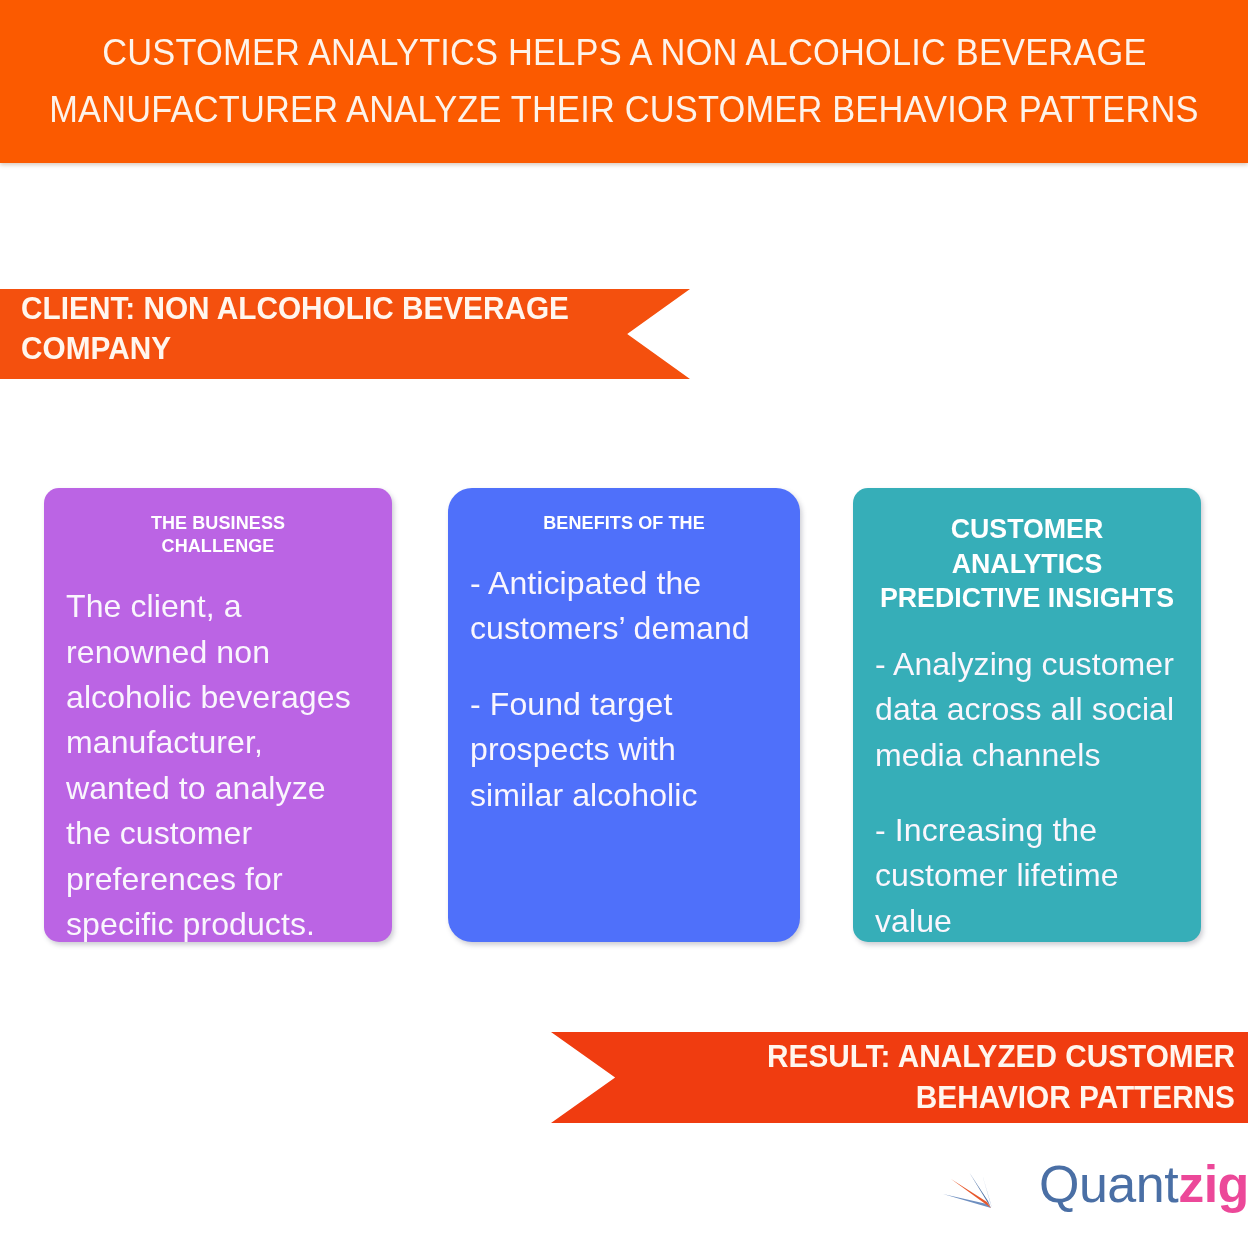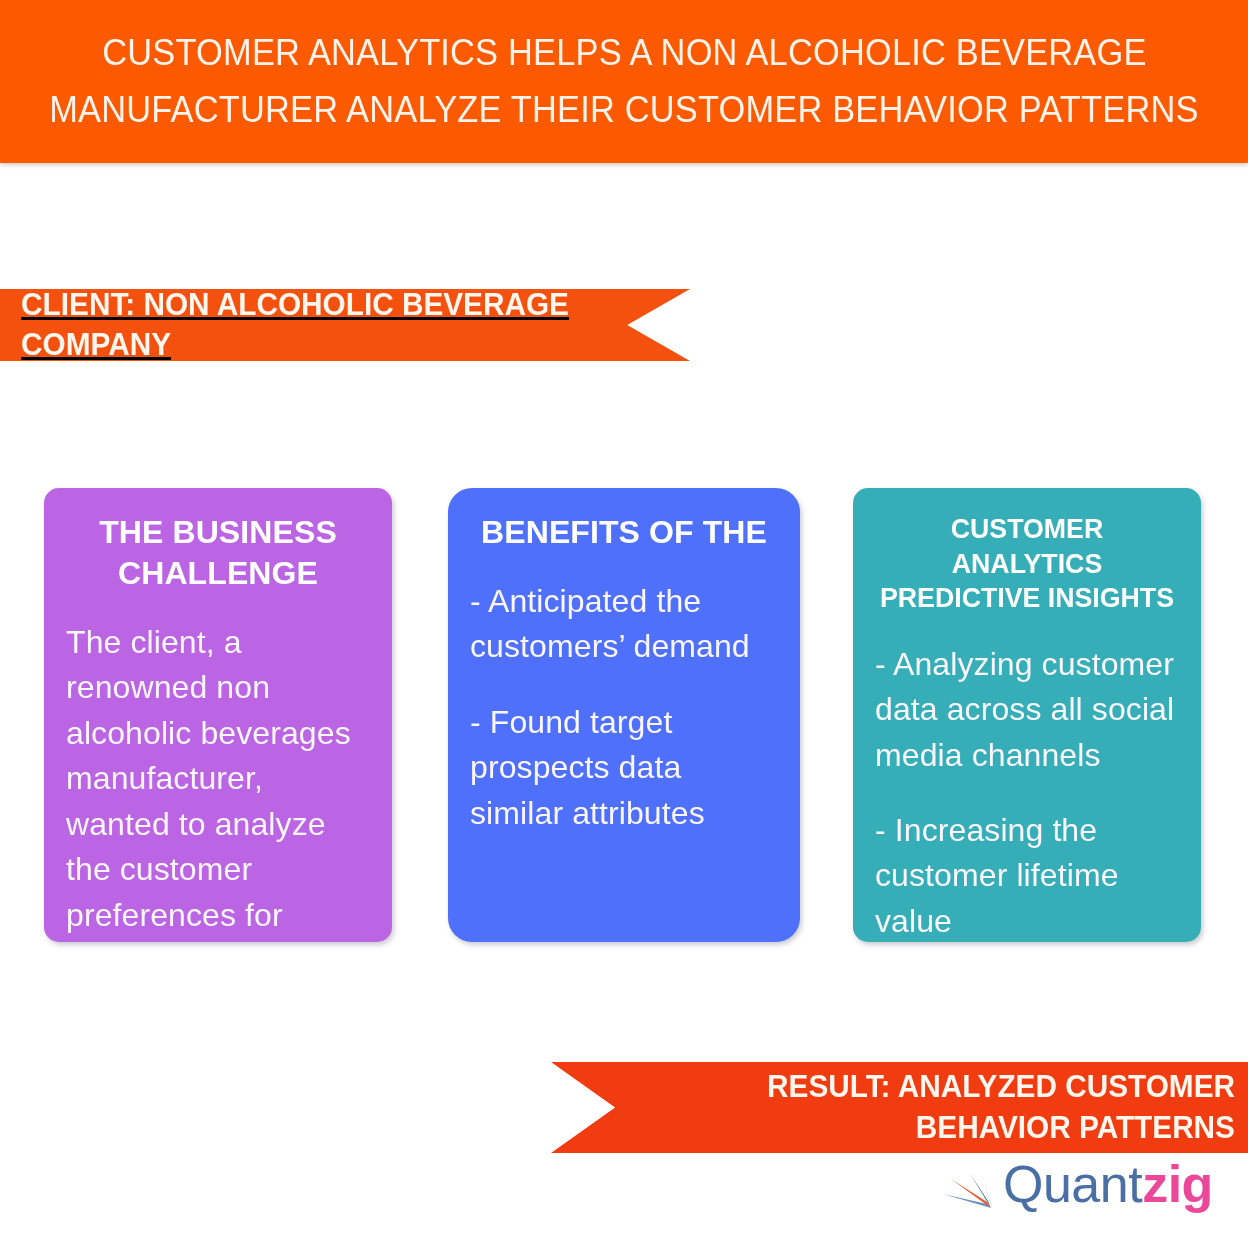--- a/index.html
+++ b/index.html
@@ -40,28 +40,26 @@
     transform: scaleX(0.93);
     white-space: nowrap;
   }
 
   
   .client-ribbon {
     position: absolute;
     left: 0;
     top: 289px;
     width: 690px;
-    height: 72px;
+    height: 90px;
     background: #F4500E;
     -webkit-clip-path: polygon(0 0, 100% 0, 90.9% 50%, 100% 100%, 0 100%);
     clip-path: polygon(0 0, 100% 0, 90.9% 50%, 100% 100%, 0 100%);
     display: flex;
     flex-direction: column;
-    justify-content: center;
-    text-decoration: underline;
   }
   .client-ribbon-text {
     color: #FFF6EE;
     font-family: "Liberation Sans Narrow", "Liberation Sans", sans-serif;
     font-size: 31px;
     font-weight: 700;
     line-height: 1.30;
     padding-left: 22px;
     transform: scaleX(0.96);
     transform-origin: left center;
@@ -90,21 +88,21 @@
   .card-3 { left: 853px; width: 348px; background: #36AEB8; }
 
   .card-title {
     color: #FFFFFF;
     font-weight: 700;
     text-align: center;
     line-height: 1.28;
     margin: 0 0 26px 0;
   }
   .card-1 .card-title,
-  .card-2 .card-title { font-size: 32px; letter-spacing: 0.1px; }
+  .card-2 .card-title { font-size: 18px; letter-spacing: 0.1px; }
   .card-3 .card-title {
     font-size: 27px;
     font-family: "Liberation Sans Narrow", "Liberation Sans", sans-serif;
     transform: scaleX(0.99);
   }
 
   .card-body {
     color: #FAF6FD;
     font-size: 32px;
     font-weight: 400;
@@ -121,21 +119,20 @@
     top: 1032px;
     width: 697px;
     height: 91px;
     background: #F03C10;
     -webkit-clip-path: polygon(0 0, 100% 0, 100% 100%, 0 100%, 9.2% 50%);
     clip-path: polygon(0 0, 100% 0, 100% 100%, 0 100%, 9.2% 50%);
     display: flex;
     flex-direction: column;
     justify-content: center;
     align-items: flex-end;
-    margin-top: 30px;
   }
   .result-ribbon-text {
     color: #FFF6EE;
     font-family: "Liberation Sans Narrow", "Liberation Sans", sans-serif;
     font-size: 31px;
     font-weight: 700;
     line-height: 1.30;
     padding-right: 14px;
     text-align: right;
     transform: scaleX(0.96);
@@ -157,21 +154,21 @@
     flex: 0 0 auto;
     margin-right: 2px;
   }
   .logo-text {
     font-size: 52px;
     font-weight: 400;
     letter-spacing: -0.5px;
     line-height: 1;
     white-space: nowrap;
   }
-  .logo-quant { color: #4A6FA5; }
+  .logo-quant { color: #4A6FA5; margin-left: 36px; }
   .logo-zig   { color: #ec4899; font-weight: bold; }
 </style>
 </head>
 <body>
 
 <div class="header-band">
   <div class="header-line">CUSTOMER ANALYTICS HELPS A NON ALCOHOLIC BEVERAGE</div>
   <div class="header-line">MANUFACTURER ANALYZE THEIR CUSTOMER BEHAVIOR PATTERNS</div>
 </div>
 
@@ -191,21 +188,21 @@
       <p>The client, a renowned non alcoholic beverages manufacturer, wanted to analyze the customer preferences for specific products.</p>
     </div>
   </div>
 
   <div class="card card-2">
     <div class="card-title">
       <div>BENEFITS OF THE</div>
     </div>
     <div class="card-body">
       <p>- Anticipated the customers’ demand</p>
-      <p>- Found target prospects data similar attributes</p>
+      <p>- Found target prospects with similar alcoholic</p>
     </div>
   </div>
 
   <div class="card card-3">
     <div class="card-title">
       <div>CUSTOMER ANALYTICS</div>
       <div>PREDICTIVE INSIGHTS</div>
     </div>
     <div class="card-body">
       <p>- Analyzing customer data across all social media channels</p>

